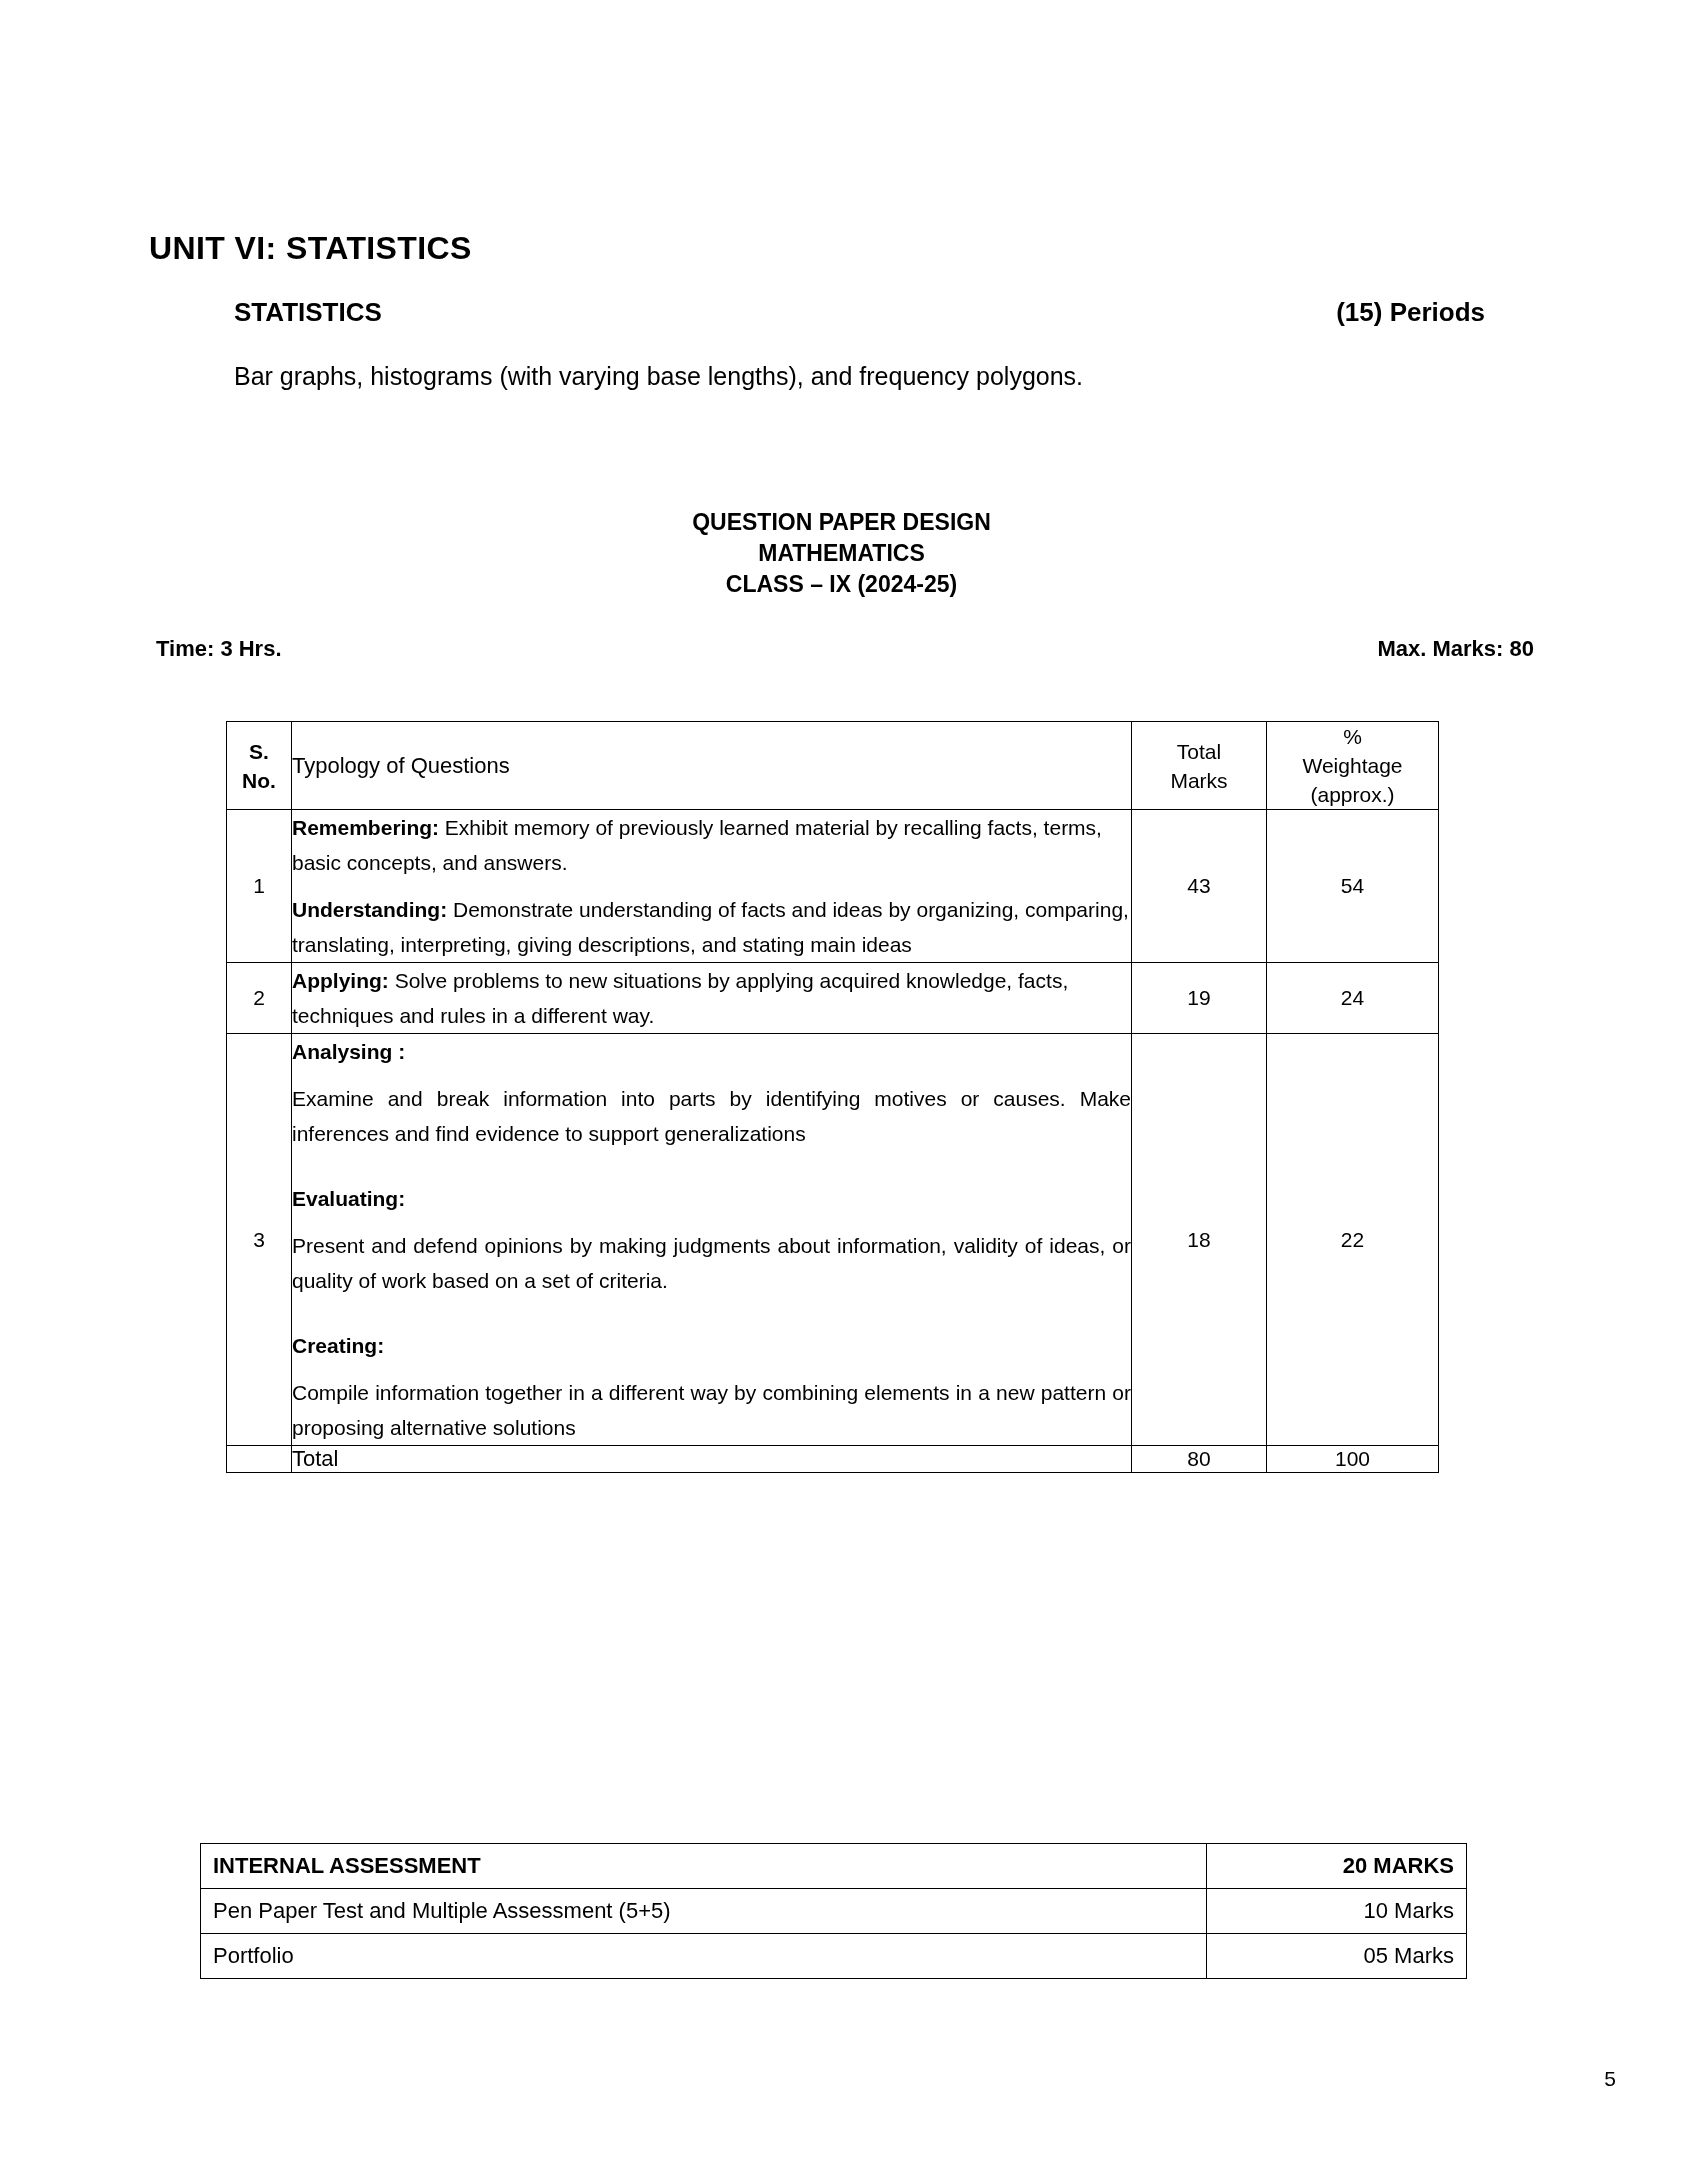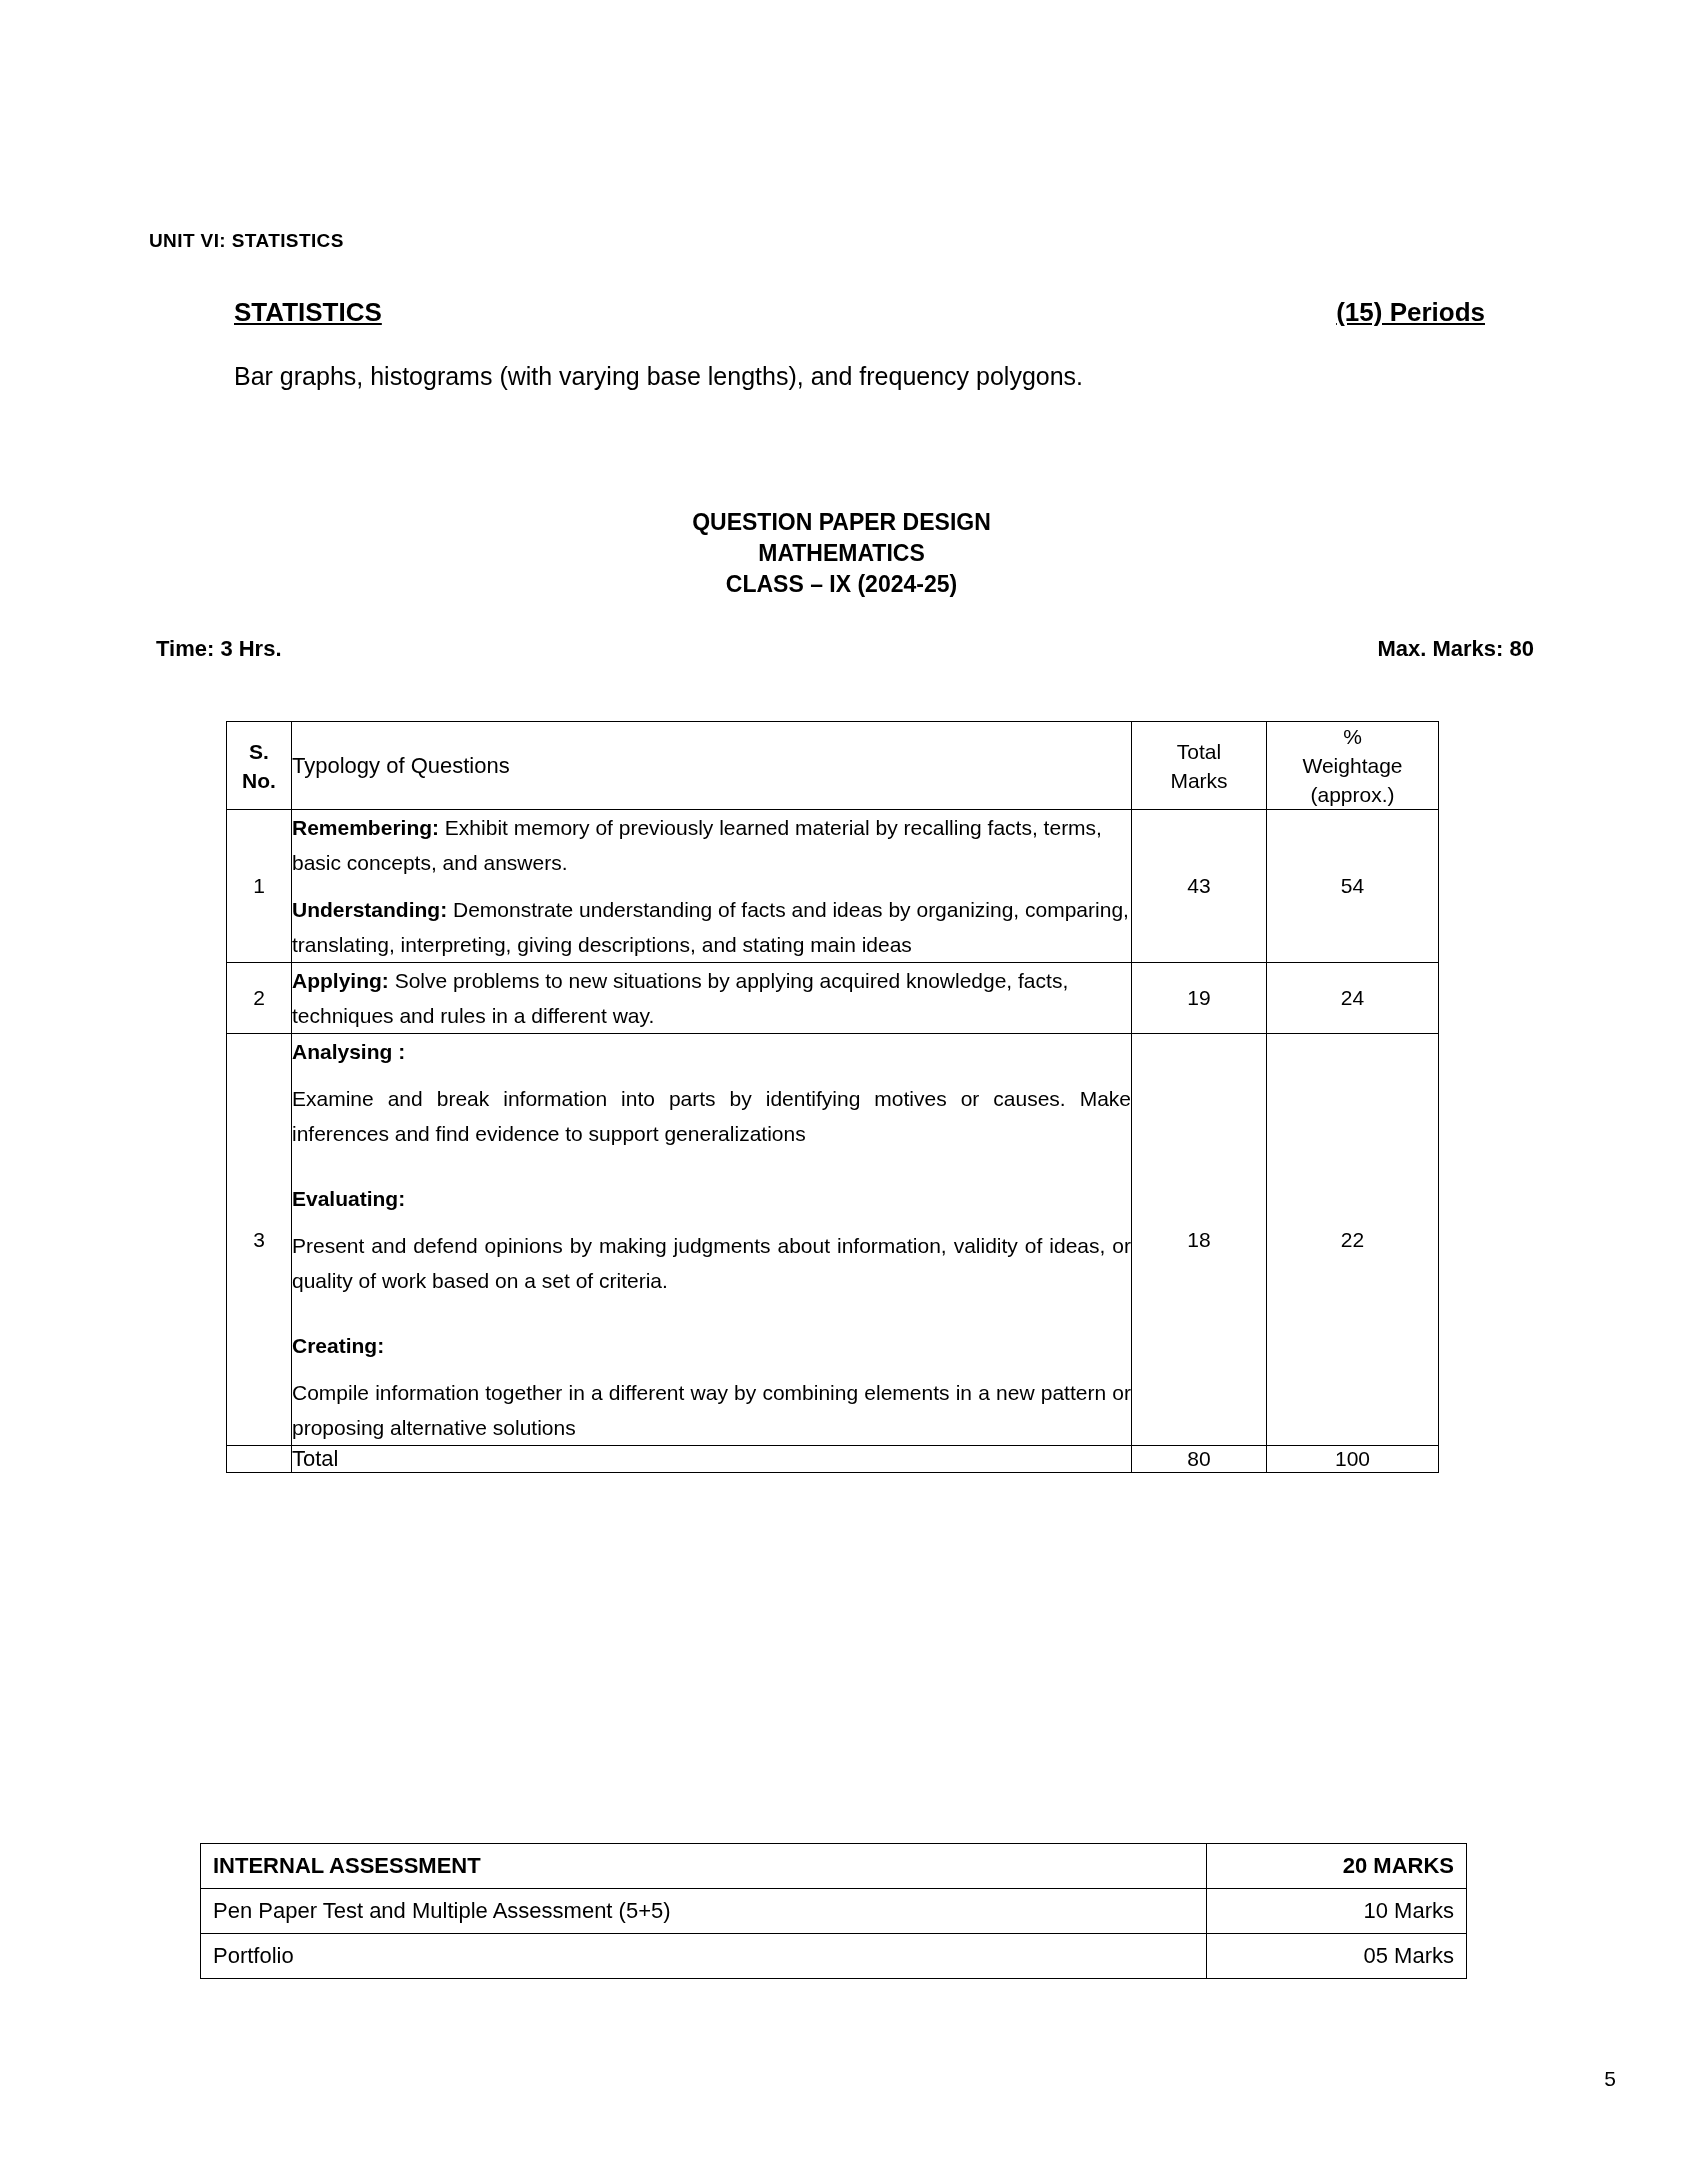--- a/index.html
+++ b/index.html
@@ -18,35 +18,34 @@
     background: #ffffff;
     overflow: hidden;
     box-sizing: border-box;
   }
 
   
   .unit-title {
     position: absolute;
     left: 149px;
     top: 230px;
-    font-size: 19px;
+    font-size: 32px;
     font-weight: bold;
     letter-spacing: 0.4px;
   }
   .subject-line {
     position: absolute;
     left: 234px;
     top: 297px;
     width: 1251px;
     display: flex;
     justify-content: space-between;
     align-items: baseline;
     font-size: 26px;
     font-weight: bold;
-    text-decoration: underline;
   }
   .topic-line {
     position: absolute;
     left: 234px;
     top: 362px;
     font-size: 25px;
     font-weight: normal;
   }
 
   

